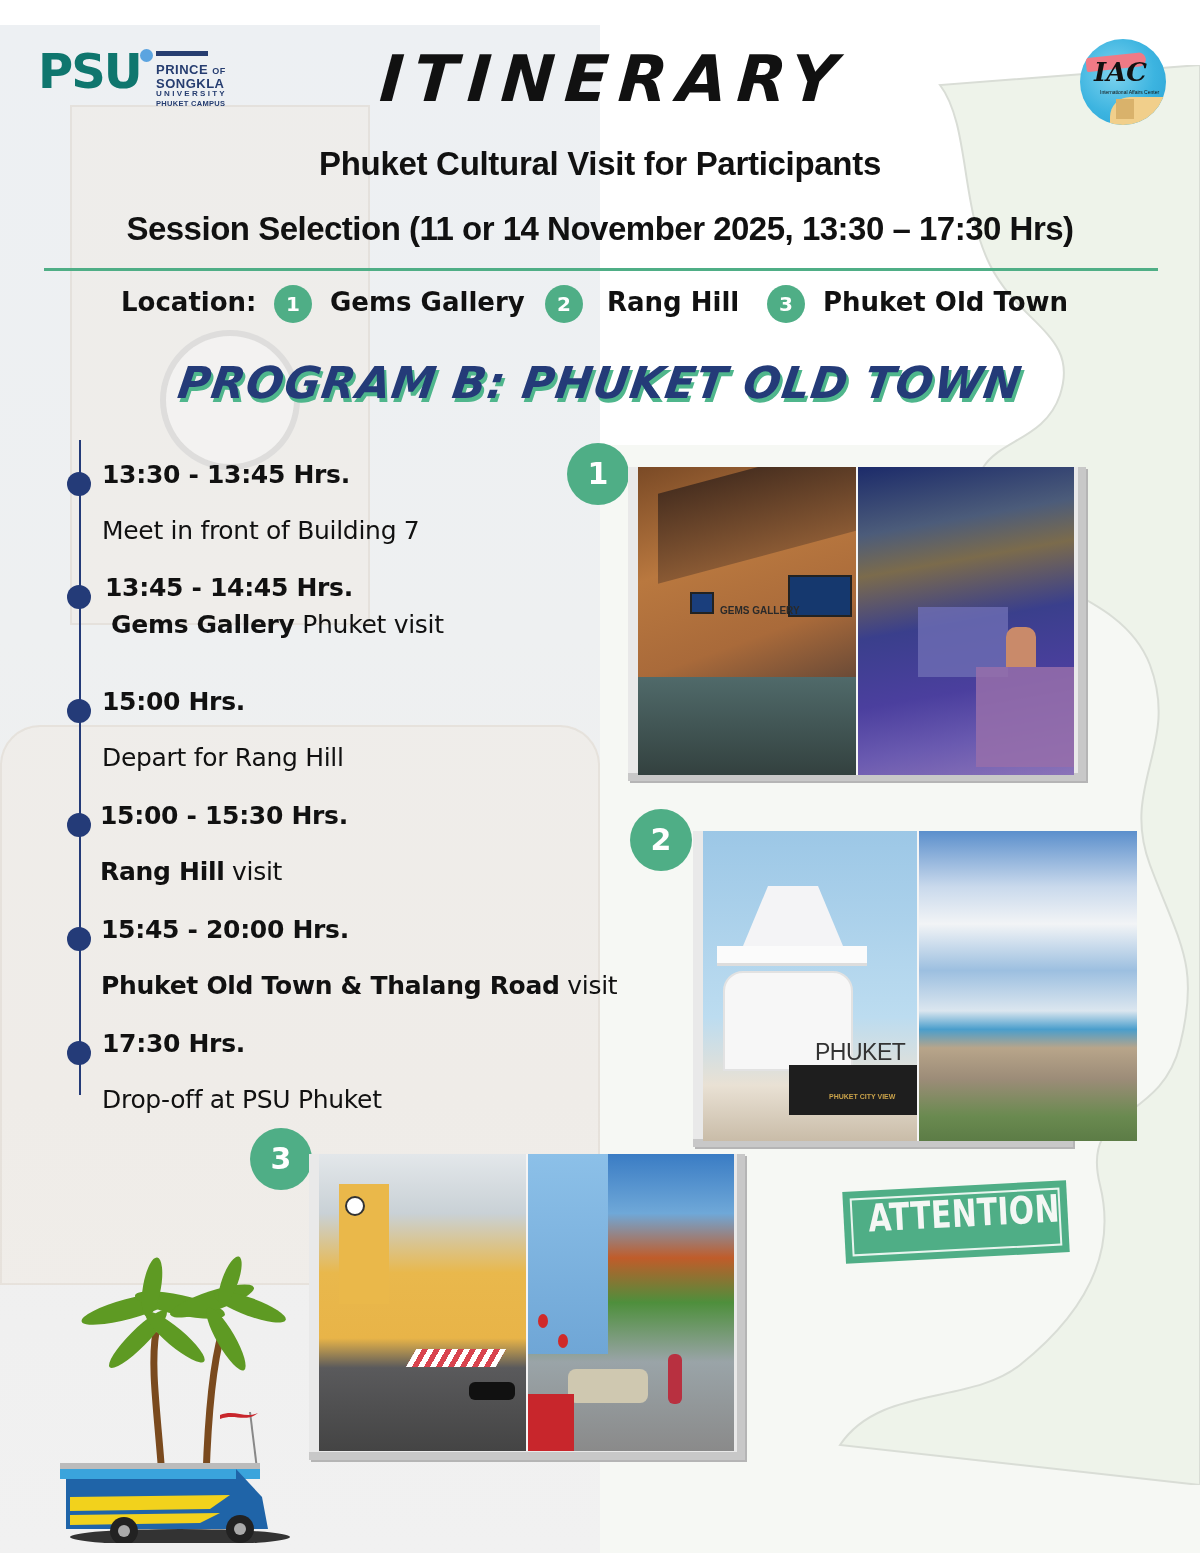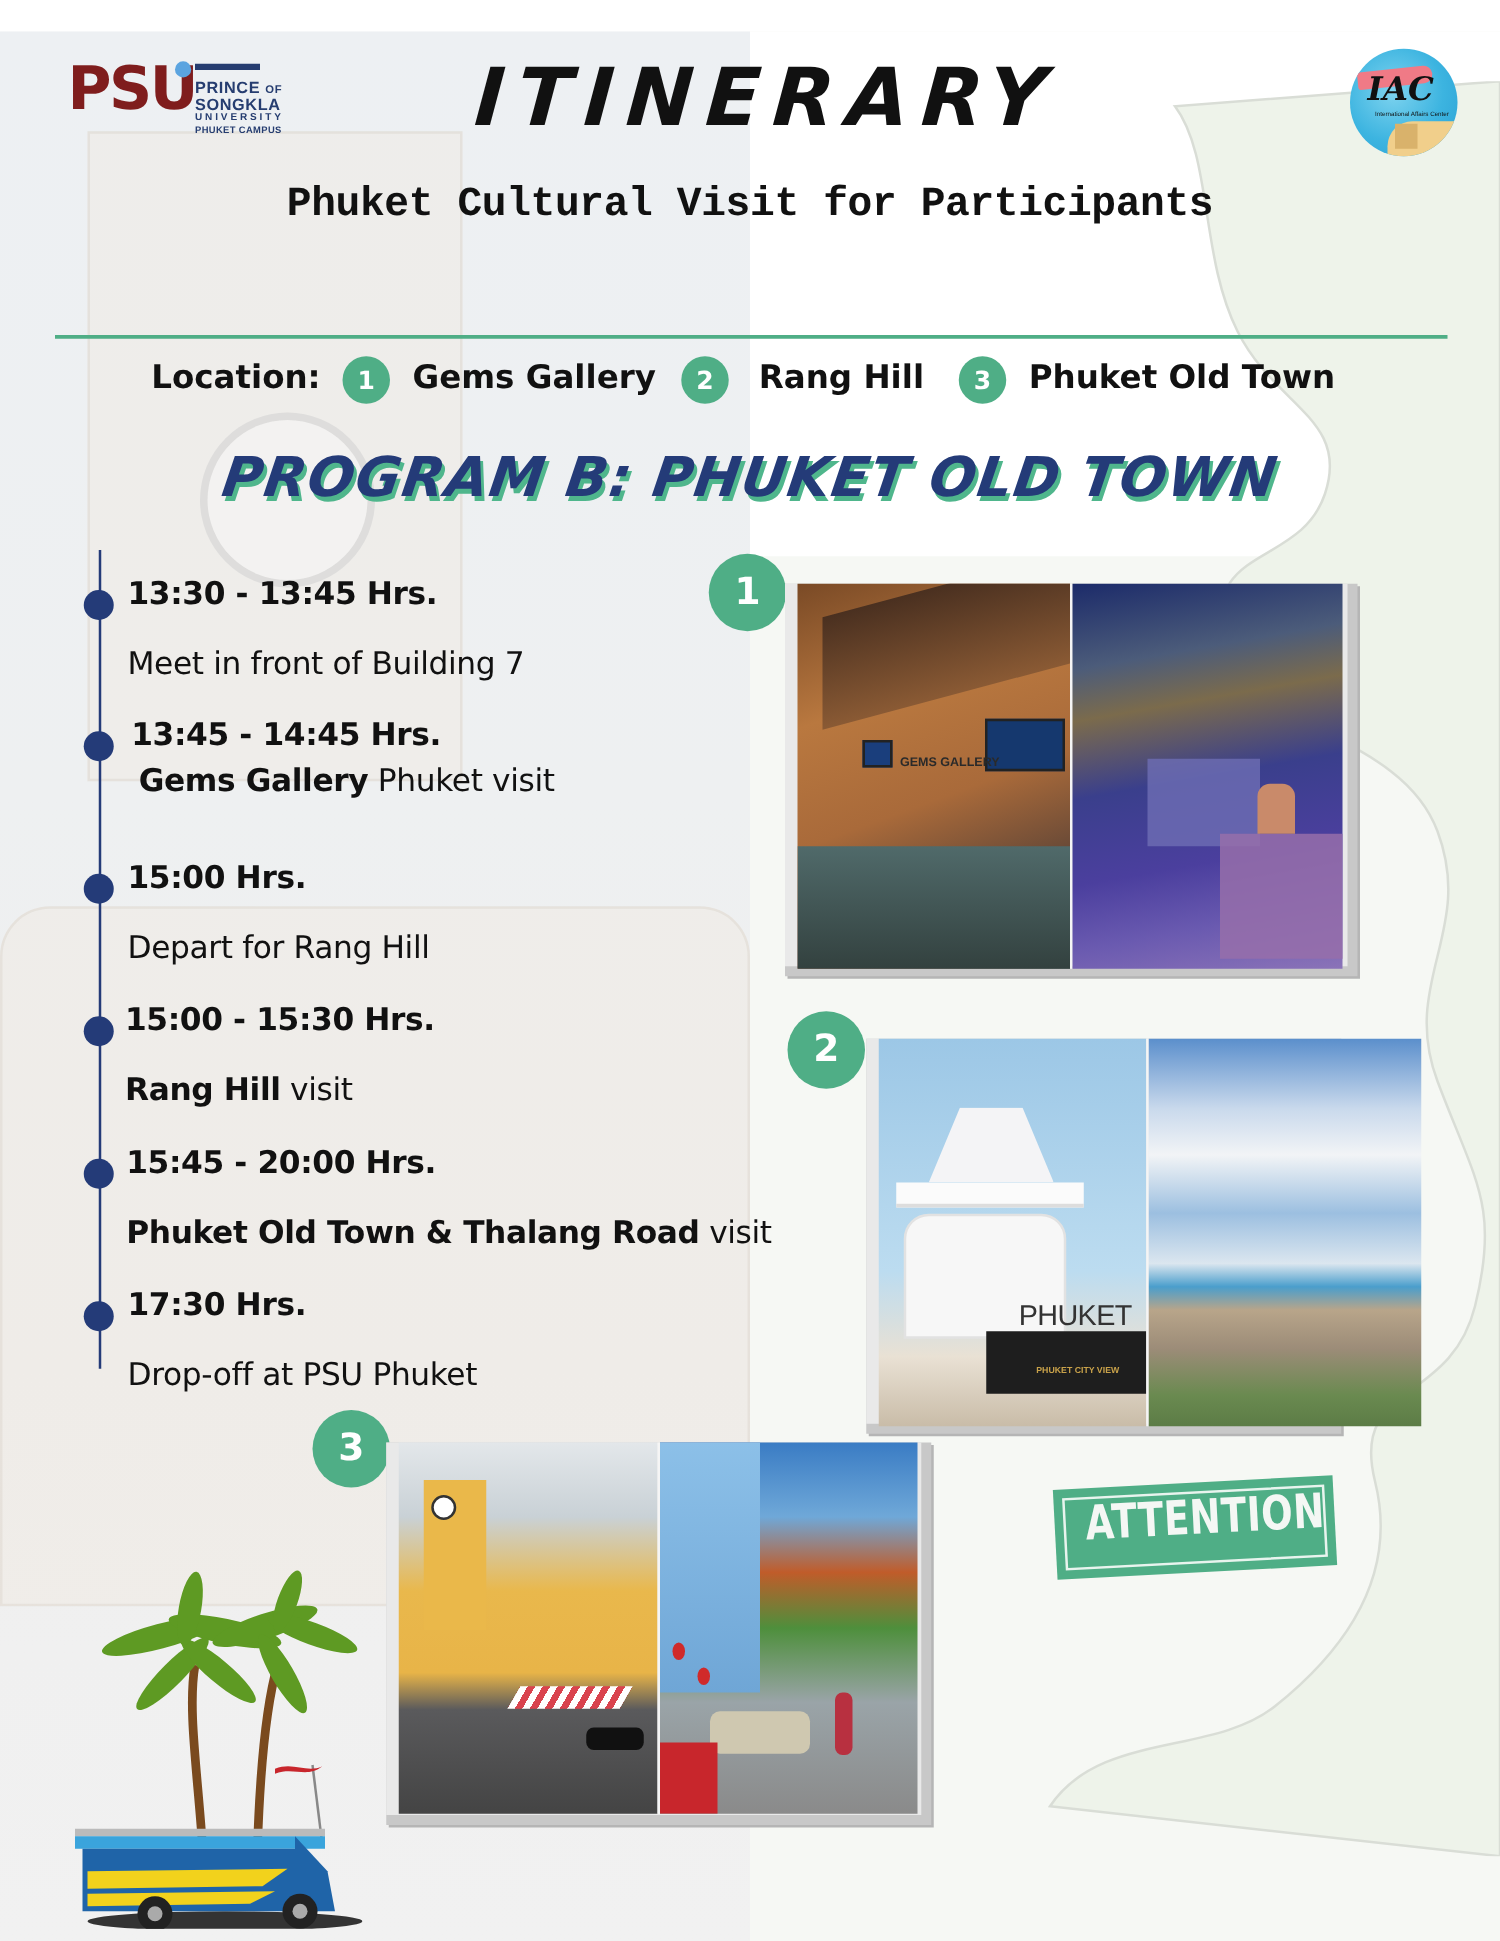--- a/index.html
+++ b/index.html
@@ -13,21 +13,21 @@
   .bg-right-top { position: absolute; left: 600px; top: 0; width: 600px; height: 420px; background: #ffffff; }
   
   .ghost { position: absolute; border: 2px solid rgba(200,190,180,0.25); background: rgba(240,232,222,0.35); }
   .ghost-clock { position: absolute; left: 160px; top: 305px; width: 140px; height: 140px; border-radius: 50%;
     border: 6px solid rgba(160,160,160,0.25); background: rgba(248,248,248,0.5); }
   .map-shape { position: absolute; left: 820px; top: 40px; width: 380px; height: 1420px; }
 
   
   .psu-logo { position: absolute; left: 38px; top: 12px; width: 210px; height: 80px; }
   .psu-mark { position: absolute; left: 0; top: 10px; font-family: "DejaVu Sans", sans-serif; font-weight: bold;
-    font-size: 48px; color: #7f1d1d; letter-spacing: -2px; line-height: 1; margin-left: 16px; }
+    font-size: 48px; color: #0f766e; letter-spacing: -2px; line-height: 1; }
   .psu-dot { position: absolute; left: 102px; top: 12px; width: 13px; height: 13px; border-radius: 50%; background: #5ba4e0; }
   .psu-bar { position: absolute; left: 118px; top: 14px; width: 52px; height: 5px; background: #263d70; }
   .psu-text { position: absolute; left: 118px; top: 26px; color: #263d70; font-weight: bold; line-height: 1.05; }
   .psu-text .l1 { font-size: 13px; letter-spacing: 0.5px; }
   .psu-text .l1 small { font-size: 9px; }
   .psu-text .l2 { font-size: 13px; letter-spacing: 0.5px; }
   .psu-text .l3 { font-size: 8px; letter-spacing: 2.3px; }
   .psu-text .l4 { font-size: 7.5px; letter-spacing: 0.3px; margin-top: 1px; }
 
   .iac-logo { position: absolute; left: 1080px; top: 14px; width: 86px; height: 86px; border-radius: 50%;
@@ -35,21 +35,21 @@
   .iac-plane { position: absolute; left: 6px; top: 16px; width: 60px; height: 14px; background: #f07a86; border-radius: 8px 30px 30px 8px; transform: rotate(-6deg); }
   .iac-text { position: absolute; left: 14px; top: 18px; font-family: "DejaVu Serif", serif; font-style: italic; font-weight: bold; font-size: 26px; color: #111; }
   .iac-sub { position: absolute; left: 20px; top: 50px; font-size: 5px; color: #111; }
   .iac-beach { position: absolute; left: 30px; top: 58px; width: 56px; height: 30px; background: #f1cf8b; border-radius: 20px 0 0 0; }
   .iac-bldg { position: absolute; left: 36px; top: 60px; width: 18px; height: 20px; background: #d9b26b; }
 
   .title-itin { position: absolute; left: 380px; top: 22px; width: 440px; text-align: center;
     font-family: "DejaVu Sans", sans-serif; font-style: italic; font-weight: bold; font-size: 64px;
     letter-spacing: 10px; color: #111; transform: skewX(-4deg); line-height: 1; }
   .subtitle { position: absolute; left: 0; width: 1200px; text-align: center; font-weight: bold; color: #111;
-    font-family: Liberation Mono, monospace; }
+    font-family: Liberation Sans, sans-serif; }
   .subtitle.s1 { top: 120px; font-size: 33px; letter-spacing: -0.3px; }
   .subtitle.s2 { top: 185px; font-size: 33px; letter-spacing: -0.5px; }
   .divider { position: absolute; left: 44px; top: 243px; width: 1114px; height: 3px; background: #4fae86; }
 
   .locations { position: absolute; left: 0; top: 258px; width: 1136px; height: 40px; }
   .loc-label { position: absolute; left: 121px; top: 4px; font-family: "DejaVu Sans", sans-serif; font-weight: bold; font-size: 26px; color: #111; }
   .num-badge { position: absolute; width: 38px; height: 38px; border-radius: 50%; background: #4fae86; color: #fff;
     font-weight: bold; font-size: 20px; text-align: center; line-height: 38px; font-family: "DejaVu Sans", sans-serif; }
   .loc-name { position: absolute; top: 4px; font-family: "DejaVu Sans", sans-serif; font-weight: bold; font-size: 26px; color: #111; white-space: nowrap; }
 
@@ -116,20 +116,21 @@
   <div class="iac-logo">
     <div class="iac-plane"></div>
     <div class="iac-text">IAC</div>
     <div class="iac-sub">International Affairs Center</div>
     <div class="iac-beach"></div>
     <div class="iac-bldg"></div>
   </div>
 
   <div class="title-itin">ITINERARY</div>
   <div class="subtitle s1">Phuket Cultural Visit for Participants</div>
+  <div class="subtitle s2">Session Selection (11 or 14 November 2025, 13:30 – 17:30 Hrs)</div>
   <div class="divider"></div>
 
   <div class="locations">
     <div class="loc-label">Location:</div>
     <div class="num-badge" style="left:274px;top:2px;">1</div>
     <div class="loc-name" style="left:330px;">Gems Gallery</div>
     <div class="num-badge" style="left:545px;top:2px;">2</div>
     <div class="loc-name" style="left:607px;">Rang Hill</div>
     <div class="num-badge" style="left:767px;top:2px;">3</div>
     <div class="loc-name" style="left:823px;">Phuket Old Town</div>

